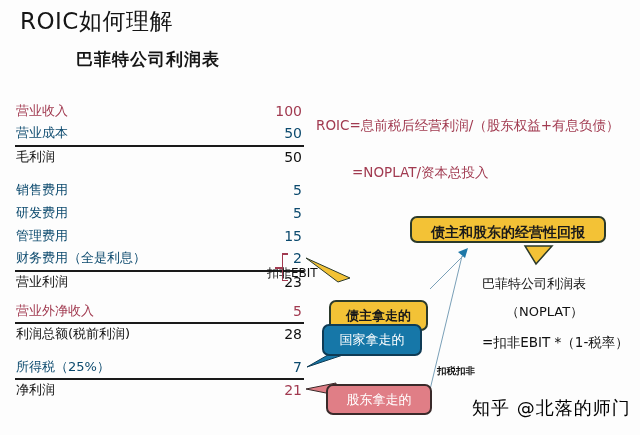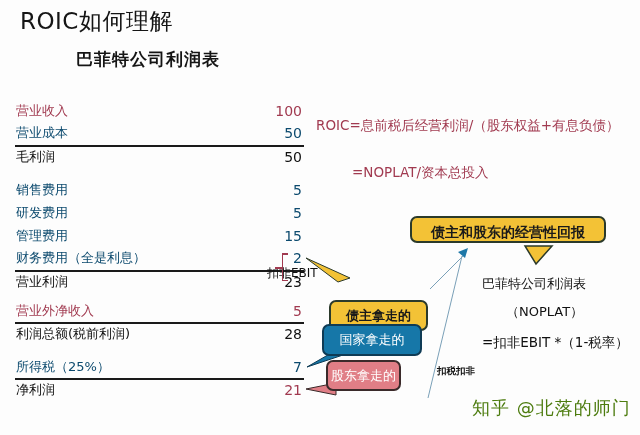--- a/index.html
+++ b/index.html
@@ -34,21 +34,21 @@
   .bubble { position:absolute; border:2px solid #2b3a2b; border-radius:7px; font-size:13px; font-weight:bold;
             text-align:center; box-sizing:border-box; }
   .b-yellow { background:#f3c236; color:#1a1a1a; }
   .b-blue { background:#1677a8; color:#fff; border-color:#0f3b55; font-weight:normal; }
   .b-pink { background:#e07e86; color:#fff; border-color:#3a2a2a; font-weight:normal; }
 
   .noplat1 { left:482px; top:275px; font-size:13px; color:#111; }
   .noplat2 { left:506px; top:303px; font-size:13px; color:#111; }
   .noplat3 { left:482px; top:334px; font-size:13.5px; color:#111; white-space:nowrap; }
   .small-note { left:437px; top:365px; font-size:9.5px; font-weight:bold; color:#111; }
-  .watermark { left:472px; top:396px; font-size:18px; color:#4d7c0f; letter-spacing:1px; white-space:nowrap; }
+  .watermark { left:472px; top:396px; font-size:18px; color:#000000; letter-spacing:1px; white-space:nowrap; }
   svg.overlay { position:absolute; left:0; top:0; }
 </style>
 </head>
 <body>
 
 <div class="abs title">ROIC如何理解</div>
 <div class="abs subtitle">巴菲特公司利润表</div>
 
 <div>
   <div class="row red" style="top:100px;">
@@ -127,20 +127,20 @@
   <line x1="430" y1="289" x2="463" y2="256" stroke="#7aa0b8" stroke-width="1"></line>
   <line x1="428" y1="398" x2="462" y2="256" stroke="#7aa0b8" stroke-width="1"></line>
   <polygon points="458,252 468,248 465,258" fill="#1e78a8"></polygon>
 
   <polygon points="525,246 552,246 536,264" fill="#f3c236" stroke="#2b3a2b" stroke-width="1.5"></polygon>
 </svg>
 
 <div class="bubble b-yellow" style="left:410px; top:216px; width:196px; height:27px; line-height:29px; font-size:14px;">债主和股东的经营性回报</div>
 <div class="bubble b-yellow" style="left:329px; top:276px; width:99px; height:31px; line-height:27px;margin-top:24px;">债主拿走的</div>
 <div class="bubble b-blue" style="left:322px; top:324px; width:100px; height:32px; line-height:28px;">国家拿走的</div>
-<div class="bubble b-pink" style="left:326px; top:360px; width:75px; height:31px; line-height:27px;">股东拿走的</div>
+<div class="bubble b-pink" style="left:326px; top:384px; width:106px; height:31px; line-height:27px;">股东拿走的</div>
 
 <div class="abs noplat1">巴菲特公司利润表</div>
 <div class="abs noplat2">（NOPLAT）</div>
 <div class="abs noplat3">=扣非EBIT *（1-税率）</div>
 <div class="abs small-note">扣税扣非</div>
 
 <div class="abs watermark">知乎 @北落的师门</div>
 
 </body></html>

